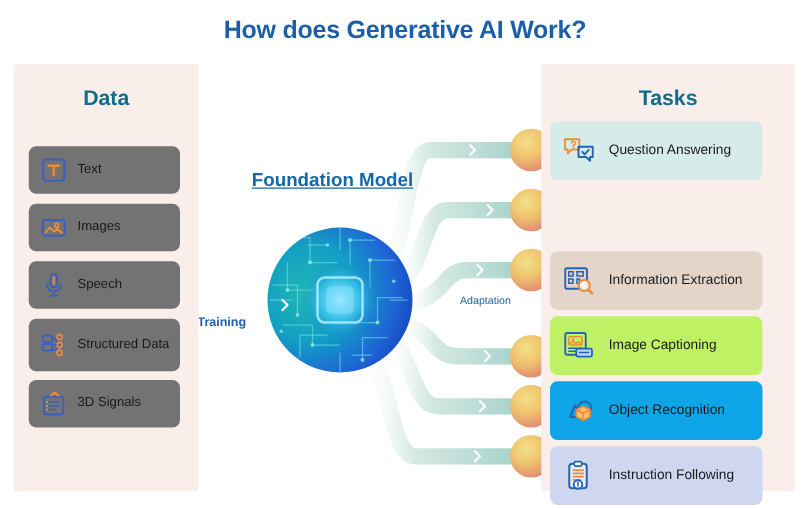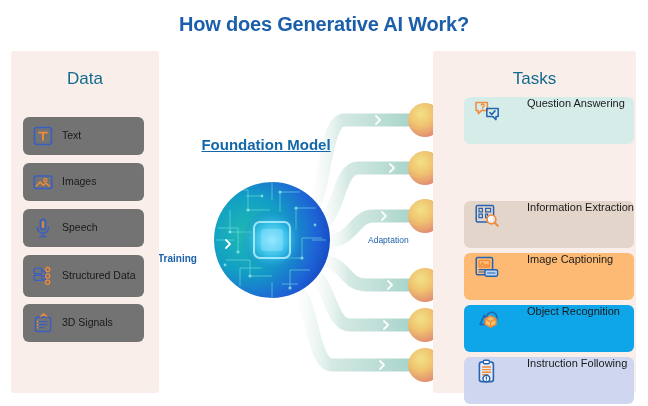--- a/index.html
+++ b/index.html
@@ -26,21 +26,21 @@
     position:absolute;
     background:#faeeea;
     border-radius:3px;
   }
   #panel-data{left:11px;top:51px;width:148px;height:342px;}
   #panel-tasks{left:433px;top:51px;width:203px;height:342px;}
 
   .panel-title{
     position:absolute;left:0;width:100%;top:18px;
     text-align:center;
-    font-size:17px;font-weight:normal;color:#126a8c;
+    font-size:17px;font-weight:bold;color:#126a8c;
   }
 
   
   .data-item{
     position:absolute;left:12px;width:121px;height:38px;
     background:#737373;
     border-radius:6px;
     display:flex;align-items:center;
   }
   .data-item .ico{
@@ -48,23 +48,23 @@
     flex:0 0 26px;
     display:flex;align-items:center;justify-content:center;
   }
   .data-item .lbl{
     font-size:10.5px;color:#1a1a1a;line-height:11.5px;
     font-family:"Liberation Sans", sans-serif;
   }
 
   
   .task-item{
-    position:absolute;left:31px;width:170px;height:47px;
+    position:absolute;left:7px;width:170px;height:47px;
     border-radius:6px;
-    display:flex;gap:16px;
+    display:flex;align-items:center;
   }
   .task-item .ico{
     width:30px;height:30px;margin-left:8px;margin-right:9px;
     flex:0 0 30px;
     display:flex;align-items:center;justify-content:center;
   }
   .task-item .lbl{
     font-size:11px;color:#1a1a1a;line-height:13.5px;
   }
 
@@ -288,21 +288,21 @@
         <svg width="28" height="26" viewBox="0 0 28 26" fill="none">
           <rect x="3.2" y="2.6" width="17.4" height="16.4" rx="1.5" stroke="#2663b0" stroke-width="1.5"></rect>
           <path d="M6 5.4h3.4v3.4H6zM6 11.2h3.4v3.4H6zM12.6 5.4h5v3.4h-5zM12.6 11.2h2v3.4h-2z" stroke="#2663b0" stroke-width="1.2"></path>
           <circle cx="18.4" cy="16.4" r="4.4" stroke="#ef8b3a" stroke-width="1.7" fill="#fff" fill-opacity="0.85"></circle>
           <path d="M21.7 19.8l3 3" stroke="#ef8b3a" stroke-width="2" stroke-linecap="round"></path>
         </svg>
       </span>
       <span class="lbl">Information Extraction</span>
     </div>
 
-    <div class="task-item" style="top:202px;background:#fdba74">
+    <div class="task-item" style="top:202px;background:#bef264">
       <span class="ico">
         <svg width="28" height="26" viewBox="0 0 28 26" fill="none">
           <rect x="3.2" y="2.4" width="16.4" height="17.4" rx="1.6" stroke="#2663b0" stroke-width="1.5"></rect>
           <rect x="6" y="5.4" width="10.6" height="6.6" rx="1" stroke="#ef8b3a" stroke-width="1.3"></rect>
           <circle cx="9.4" cy="8" r="1.1" fill="#ef8b3a"></circle>
           <path d="M6.4 11.4l3-2.6 2.4 2 1.8-1.4 2.8 2" stroke="#ef8b3a" stroke-width="1.2" stroke-linejoin="round"></path>
           <path d="M6 14.6h10.6M6 17h6.4" stroke="#2663b0" stroke-width="1.2" stroke-linecap="round"></path>
           <rect x="12" y="14.8" width="12.6" height="6.4" rx="1.4" fill="#bcd6f0" stroke="#2663b0" stroke-width="1.4"></rect>
           <path d="M14.6 18h7.4" stroke="#2663b0" stroke-width="1.2" stroke-linecap="round"></path>
         </svg>

